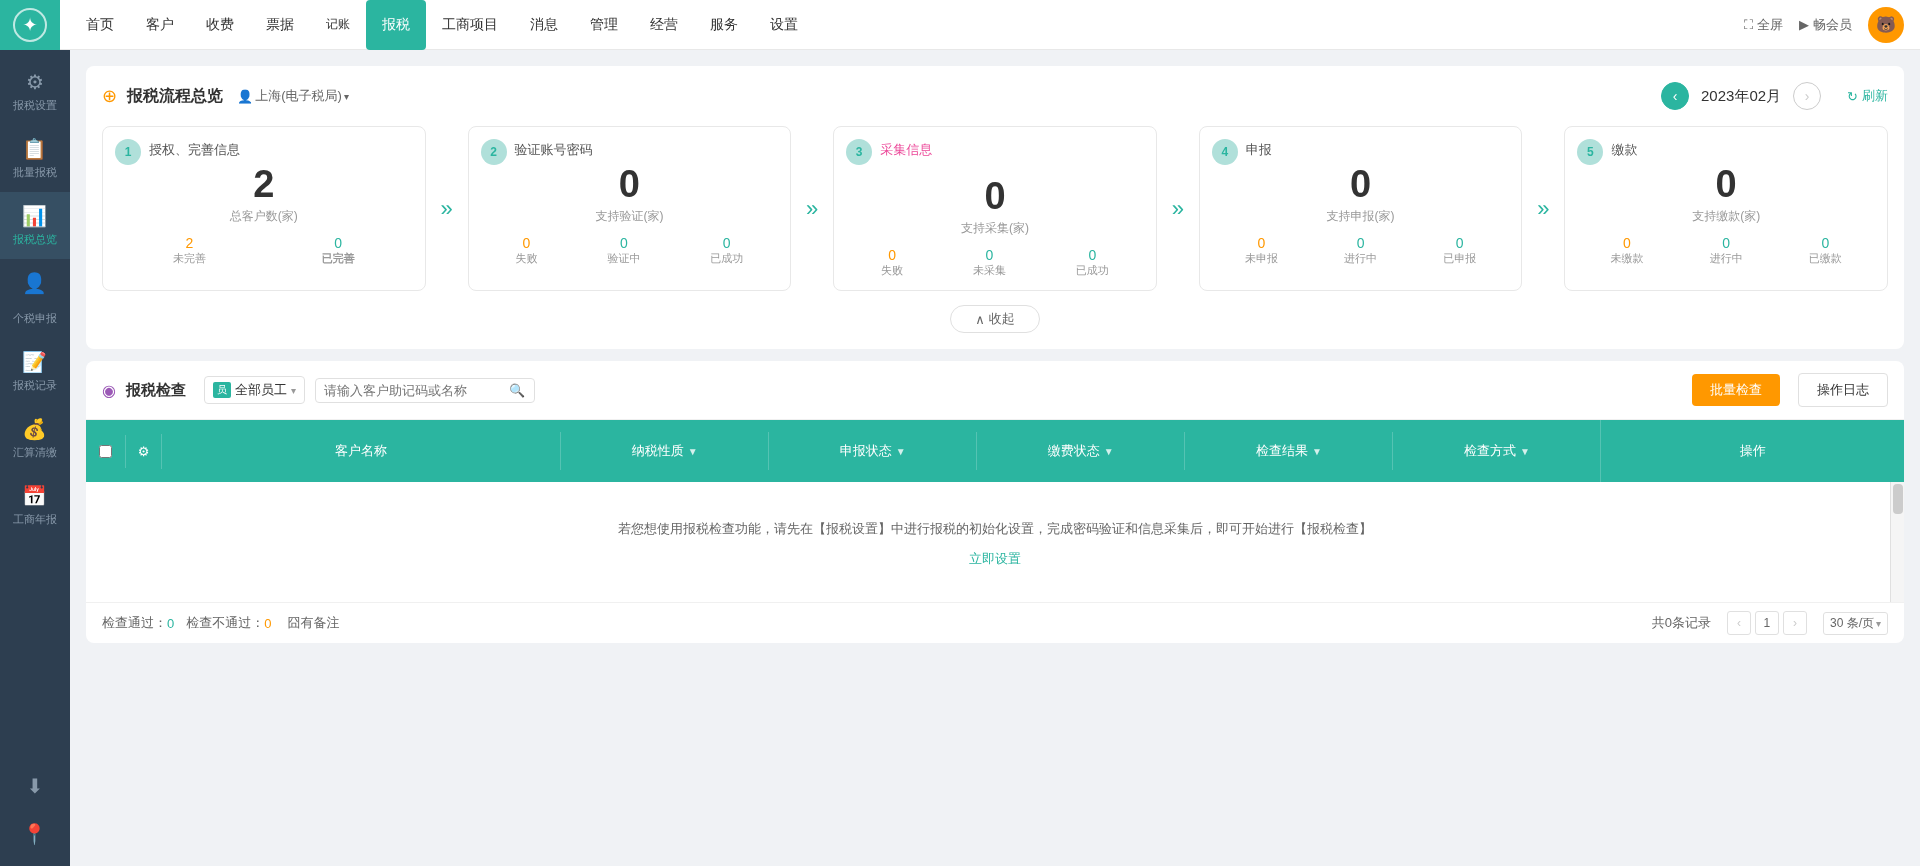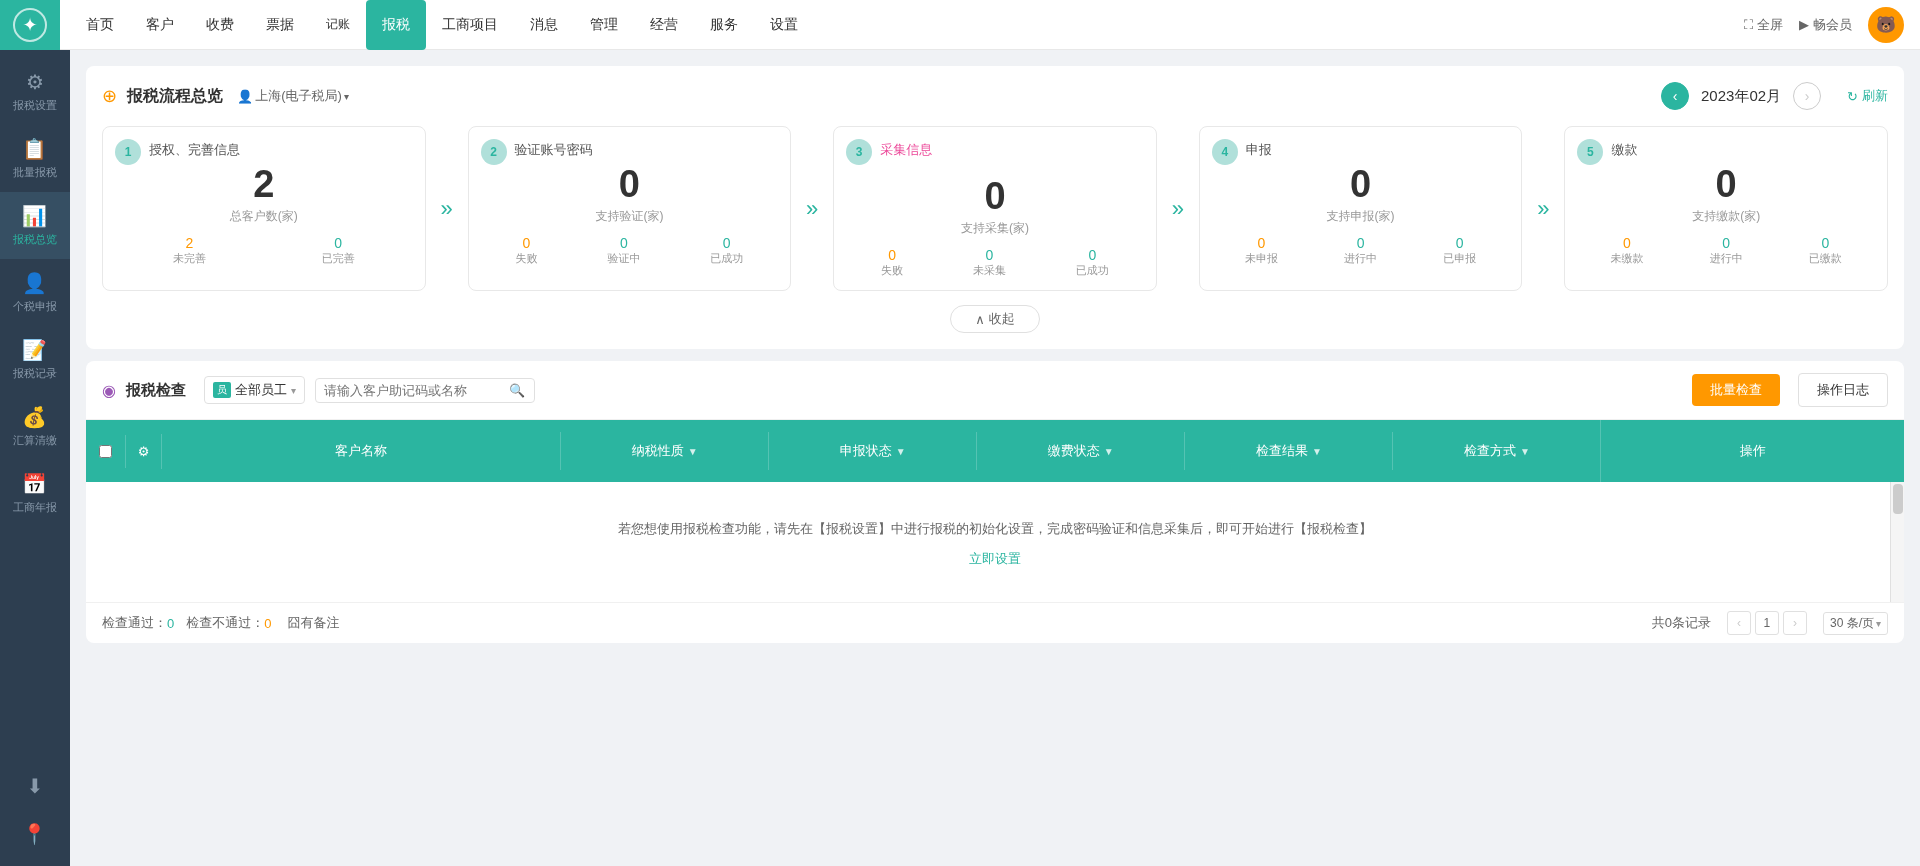--- a/index.html
+++ b/index.html
@@ -53,21 +53,21 @@
     <div style="width:70px; display:flex; flex-direction:column; align-items:center; justify-content:center; padding:12px 0; cursor:pointer; color:#8899aa; gap:4px;">
       <span style="font-size:20px;">📋</span>
       <span style="font-size:11px; text-align:center;">批量报税</span>
     </div>
     <div style="width:70px; display:flex; flex-direction:column; align-items:center; justify-content:center; padding:12px 0; cursor:pointer; color:#2bb5a0; gap:4px; background:#364f63;">
       <span style="font-size:20px;">📊</span>
       <span style="font-size:11px; text-align:center;">报税总览</span>
     </div>
     <div style="width:70px; display:flex; flex-direction:column; align-items:center; justify-content:center; padding:12px 0; cursor:pointer; color:#8899aa; gap:4px;">
       <span style="font-size:20px;">👤</span>
-      <span style="font-size:11px; text-align:center;">个税申报</span>
+      <span style="font-size:11px; text-align:center;margin-top:12px;">个税申报</span>
     </div>
     <div style="width:70px; display:flex; flex-direction:column; align-items:center; justify-content:center; padding:12px 0; cursor:pointer; color:#8899aa; gap:4px;">
       <span style="font-size:20px;">📝</span>
       <span style="font-size:11px; text-align:center;">报税记录</span>
     </div>
     <div style="width:70px; display:flex; flex-direction:column; align-items:center; justify-content:center; padding:12px 0; cursor:pointer; color:#8899aa; gap:4px;">
       <span style="font-size:20px;">💰</span>
       <span style="font-size:11px; text-align:center;">汇算清缴</span>
     </div>
     <div style="width:70px; display:flex; flex-direction:column; align-items:center; justify-content:center; padding:12px 0; cursor:pointer; color:#8899aa; gap:4px;">
@@ -114,21 +114,21 @@
           <div style="font-size:13px; color:#555; margin-bottom:4px; margin-left:34px;">授权、完善信息</div>
           <div style="font-size:38px; font-weight:bold; color:#333; text-align:center; margin:4px 0 2px 0;">2</div>
           <div style="text-align:center; color:#999; font-size:12px; margin-bottom:10px;">总客户数(家)</div>
           <div style="display:flex; justify-content:space-around; align-items:center;">
             <div style="text-align:center; cursor:pointer;">
               <div style="font-size:14px; color:#ff9800;">2</div>
               <div style="font-size:11px; color:#999;">未完善</div>
             </div>
             <div style="text-align:center; cursor:pointer;">
               <div style="font-size:14px; color:#2bb5a0;">0</div>
-              <div style="font-size:11px; color:#999;">已完善</div>
+              <div style="font-size:11px; color:#999;font-weight:bold;">已完善</div>
             </div>
           </div>
         </div>
 
         <div style="display:flex; align-items:center; justify-content:center; width:42px; flex-shrink:0; color:#2bb5a0; font-size:22px;">»</div>
 
         <div style="flex:1; border:1px solid #e8e8e8; border-radius:8px; padding:14px 12px 12px 12px; position:relative;">
           <div style="width:26px; height:26px; background:#b0e0da; border-radius:50%; display:flex; align-items:center; justify-content:center; color:#2bb5a0; font-size:12px; font-weight:bold; position:absolute; top:12px; left:12px;">2</div>
           <div style="font-size:13px; color:#555; margin-bottom:4px; margin-left:34px;">验证账号密码</div>
           <div style="font-size:38px; font-weight:bold; color:#333; text-align:center; margin:4px 0 2px 0;">0</div>

